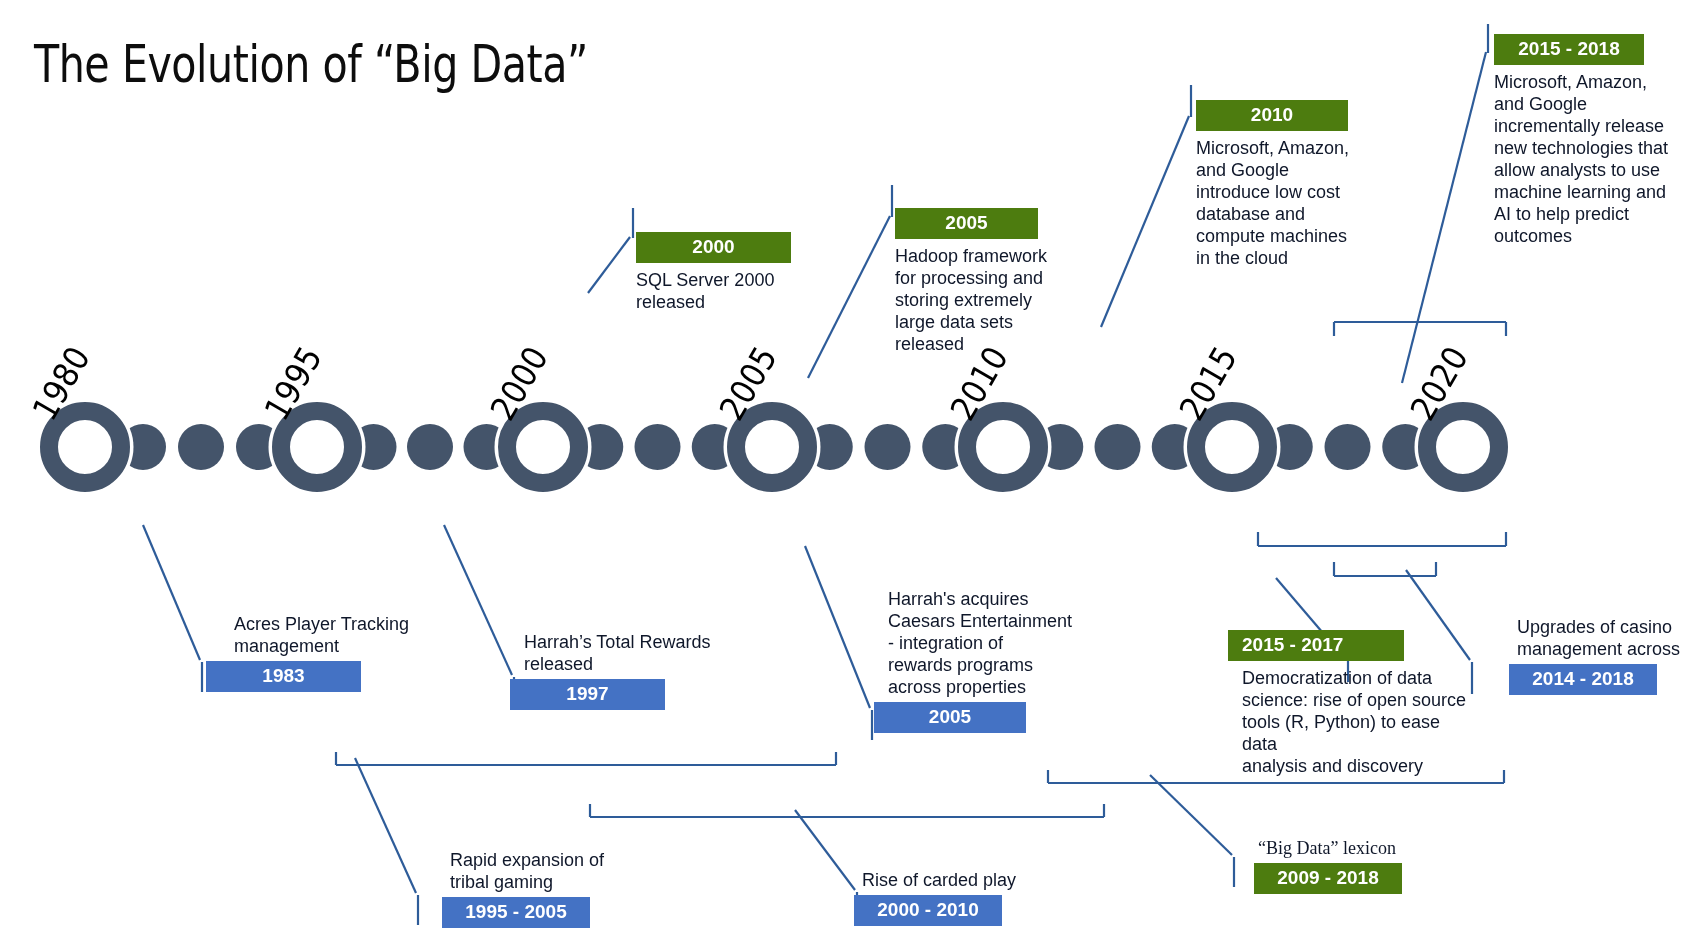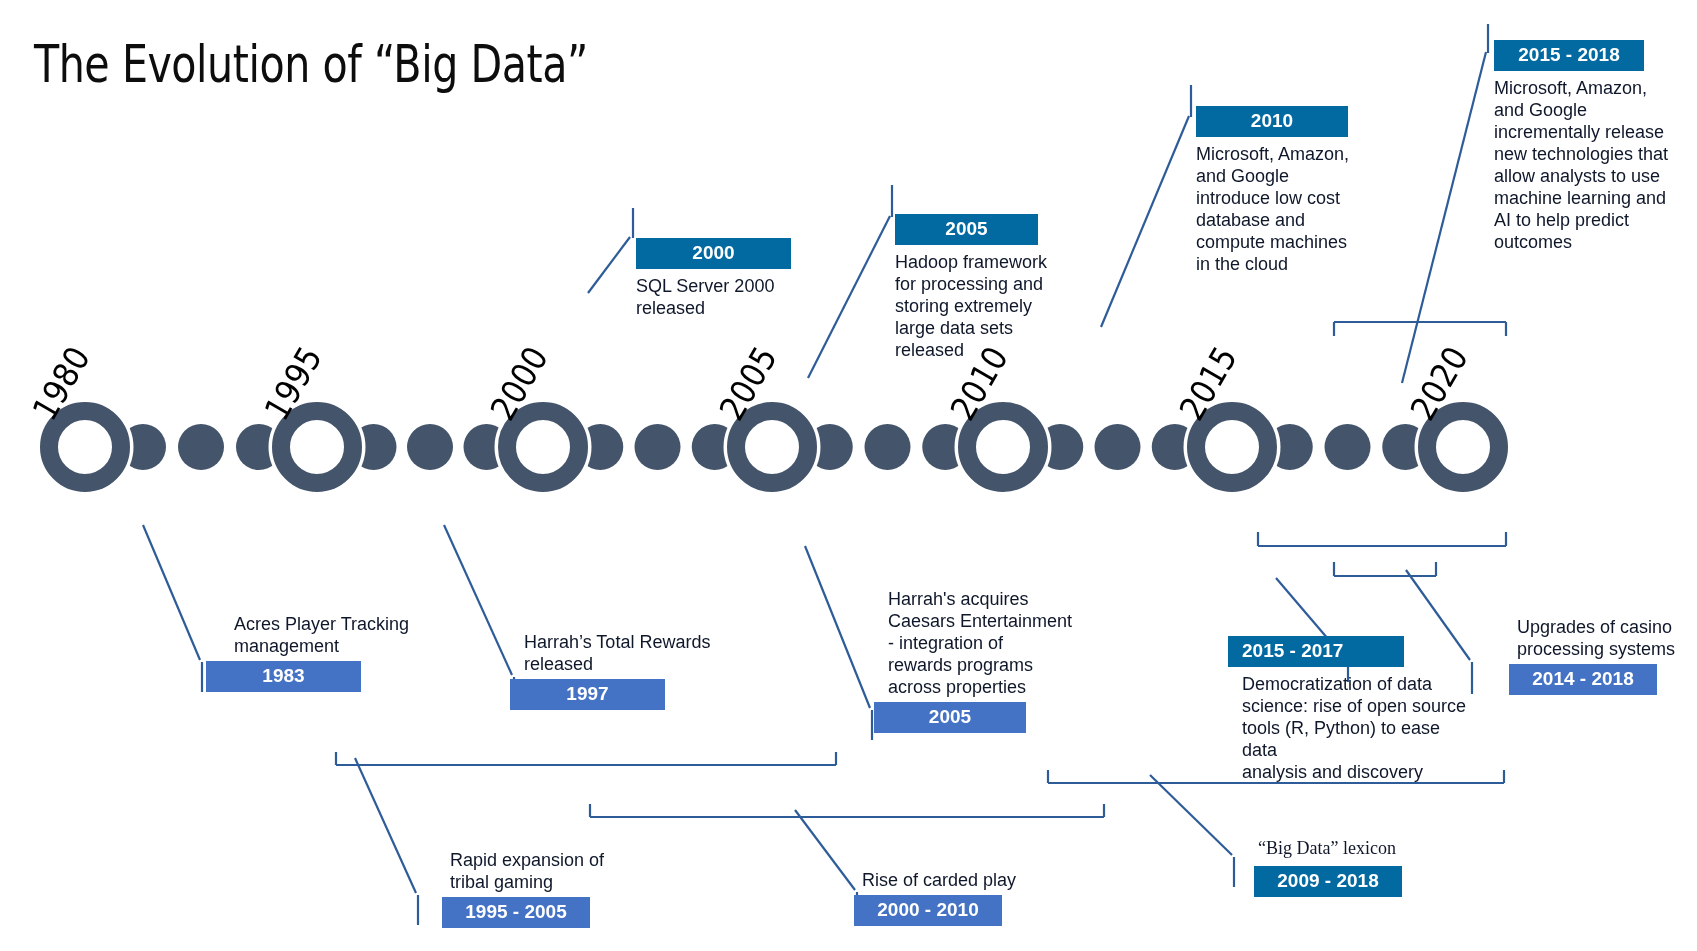--- a/index.html
+++ b/index.html
@@ -29,21 +29,21 @@
     transform-origin:left bottom;transform:rotate(-60deg);
   }
 
   
   .callout{position:absolute;}
   .badge{
     display:inline-block;color:#fff;font-weight:bold;font-size:19px;
     padding:4px 10px 5px 10px;line-height:1.15;white-space:nowrap;
     box-sizing:border-box;
   }
-  .badge.orange{background:#0369a1;margin-top:6px;}
+  .badge.orange{background:#4d7c0f;}
   .badge.blue{background:#4472C4;}
   .badge.center{text-align:center;}
   .badge.left{text-align:left;}
   .body-txt{
     font-size:18px;line-height:1.22;color:#0f172a;
     font-family:"Liberation Sans","DejaVu Sans",sans-serif;
   }
   .gap4{margin-top:7px;}
   .gap2{margin-top:3px;}
 </style>
@@ -247,21 +247,21 @@
       <div>Democratization of data</div>
       <div>science: rise of open source</div>
       <div>tools (R, Python) to ease data</div>
       <div>analysis and discovery</div>
     </div>
   </div>
 
   <div class="callout" style="left:1517px;top:617px;width:175px;">
     <div class="body-txt" style="width:178px;">
       <div>Upgrades of casino</div>
-      <div>processing systems</div>
+      <div>management across</div>
     </div>
     <div class="badge blue center gap2" style="width:148px;margin-left:-8px;">2014 - 2018</div>
   </div>
 
   <div class="callout" style="left:450px;top:850px;width:200px;">
     <div class="body-txt" style="width:200px;">
       <div>Rapid expansion of</div>
       <div>tribal gaming</div>
     </div>
     <div class="badge blue center gap2" style="width:148px;margin-left:-8px;">1995 - 2005</div>

